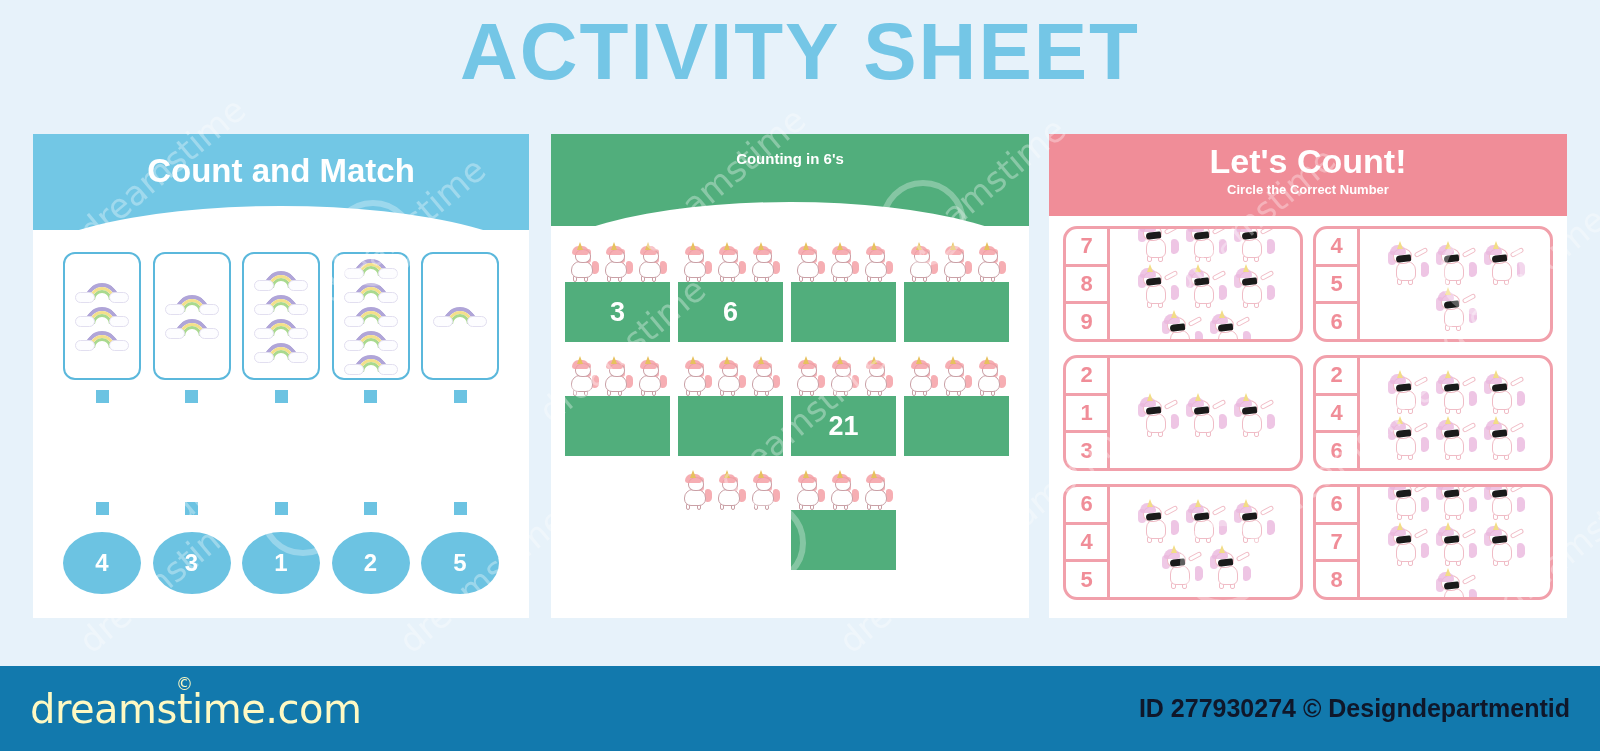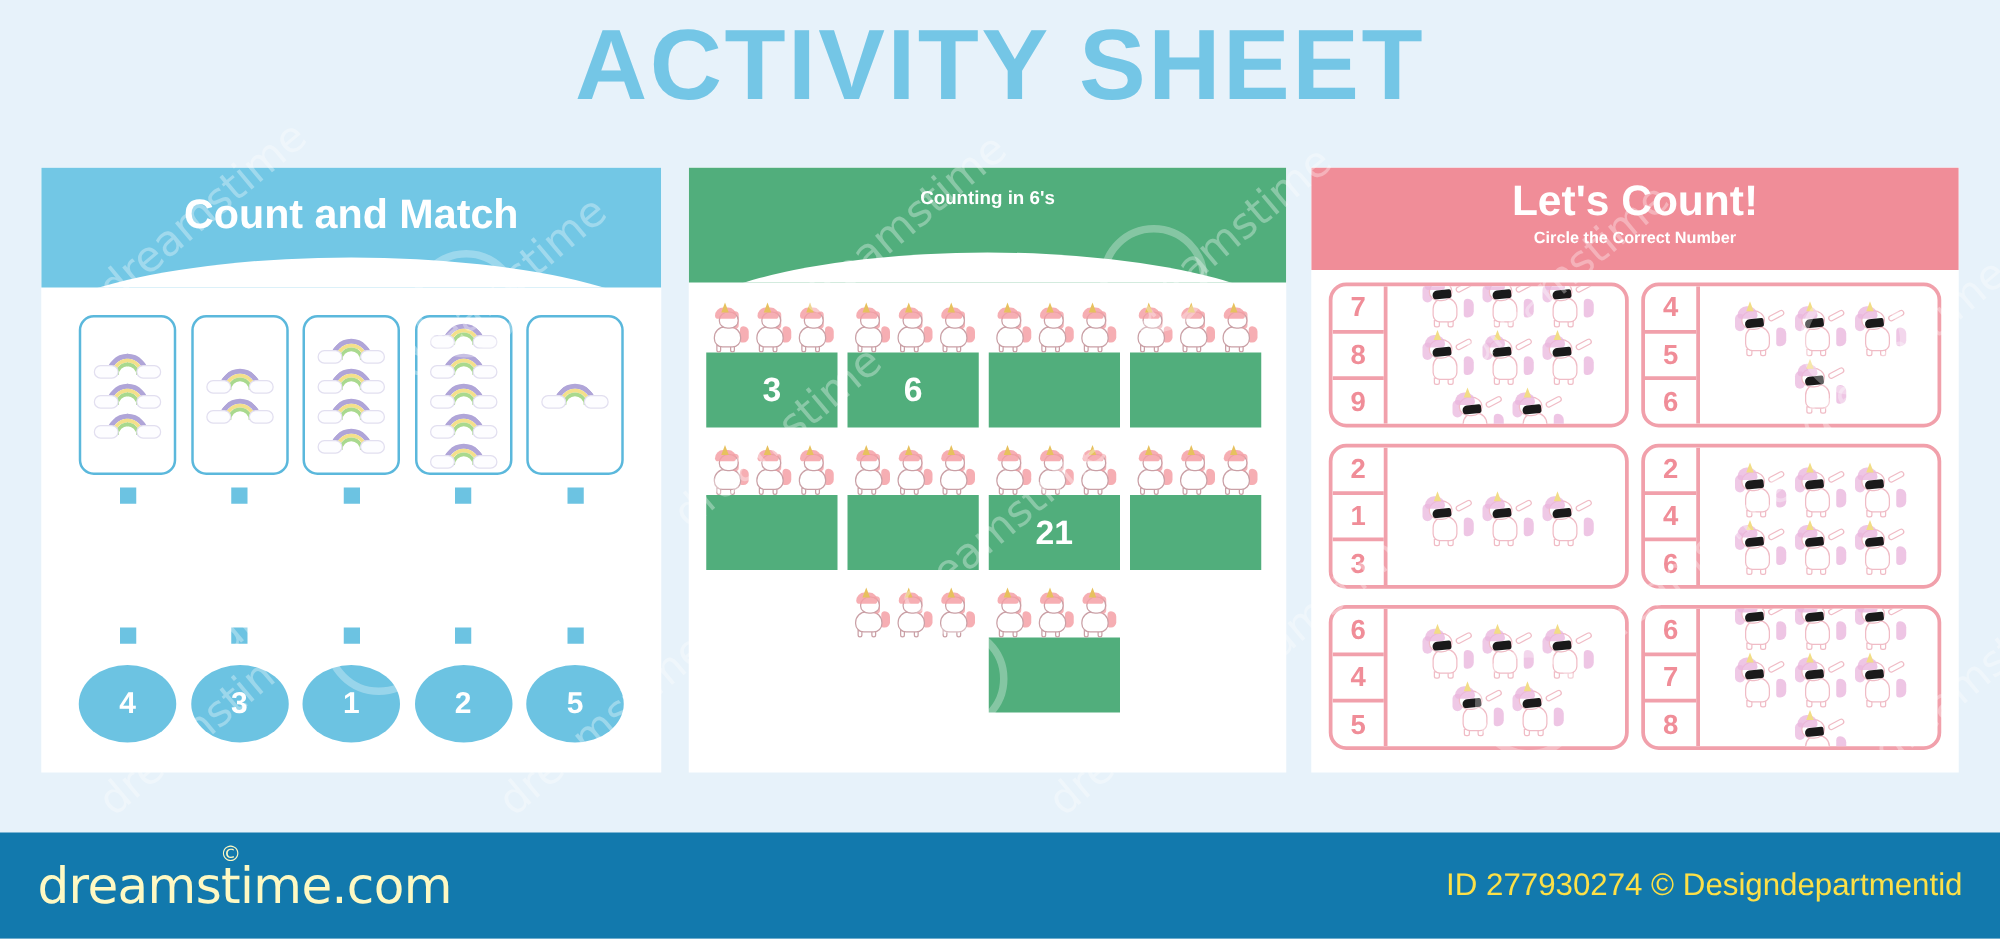--- a/index.html
+++ b/index.html
@@ -370,23 +370,23 @@
     font-family: "DejaVu Sans", sans-serif;
     letter-spacing: -0.5px;
     position: relative;
   }
   .brand .reg {
     position: absolute;
     top: -12px; left: 146px;
     font-size: 17px;
   }
   .credit {
-    color: #fde047;
+    color: #0f172a;
     font-size: 25px;
-    font-weight: 400;
+    font-weight: 700;
   }
 
   
   .wm {
     position: absolute;
     pointer-events: none;
     color: rgba(255,255,255,0.33);
     font-family: "DejaVu Sans", sans-serif;
     font-size: 34px;
     transform: rotate(-40deg);

